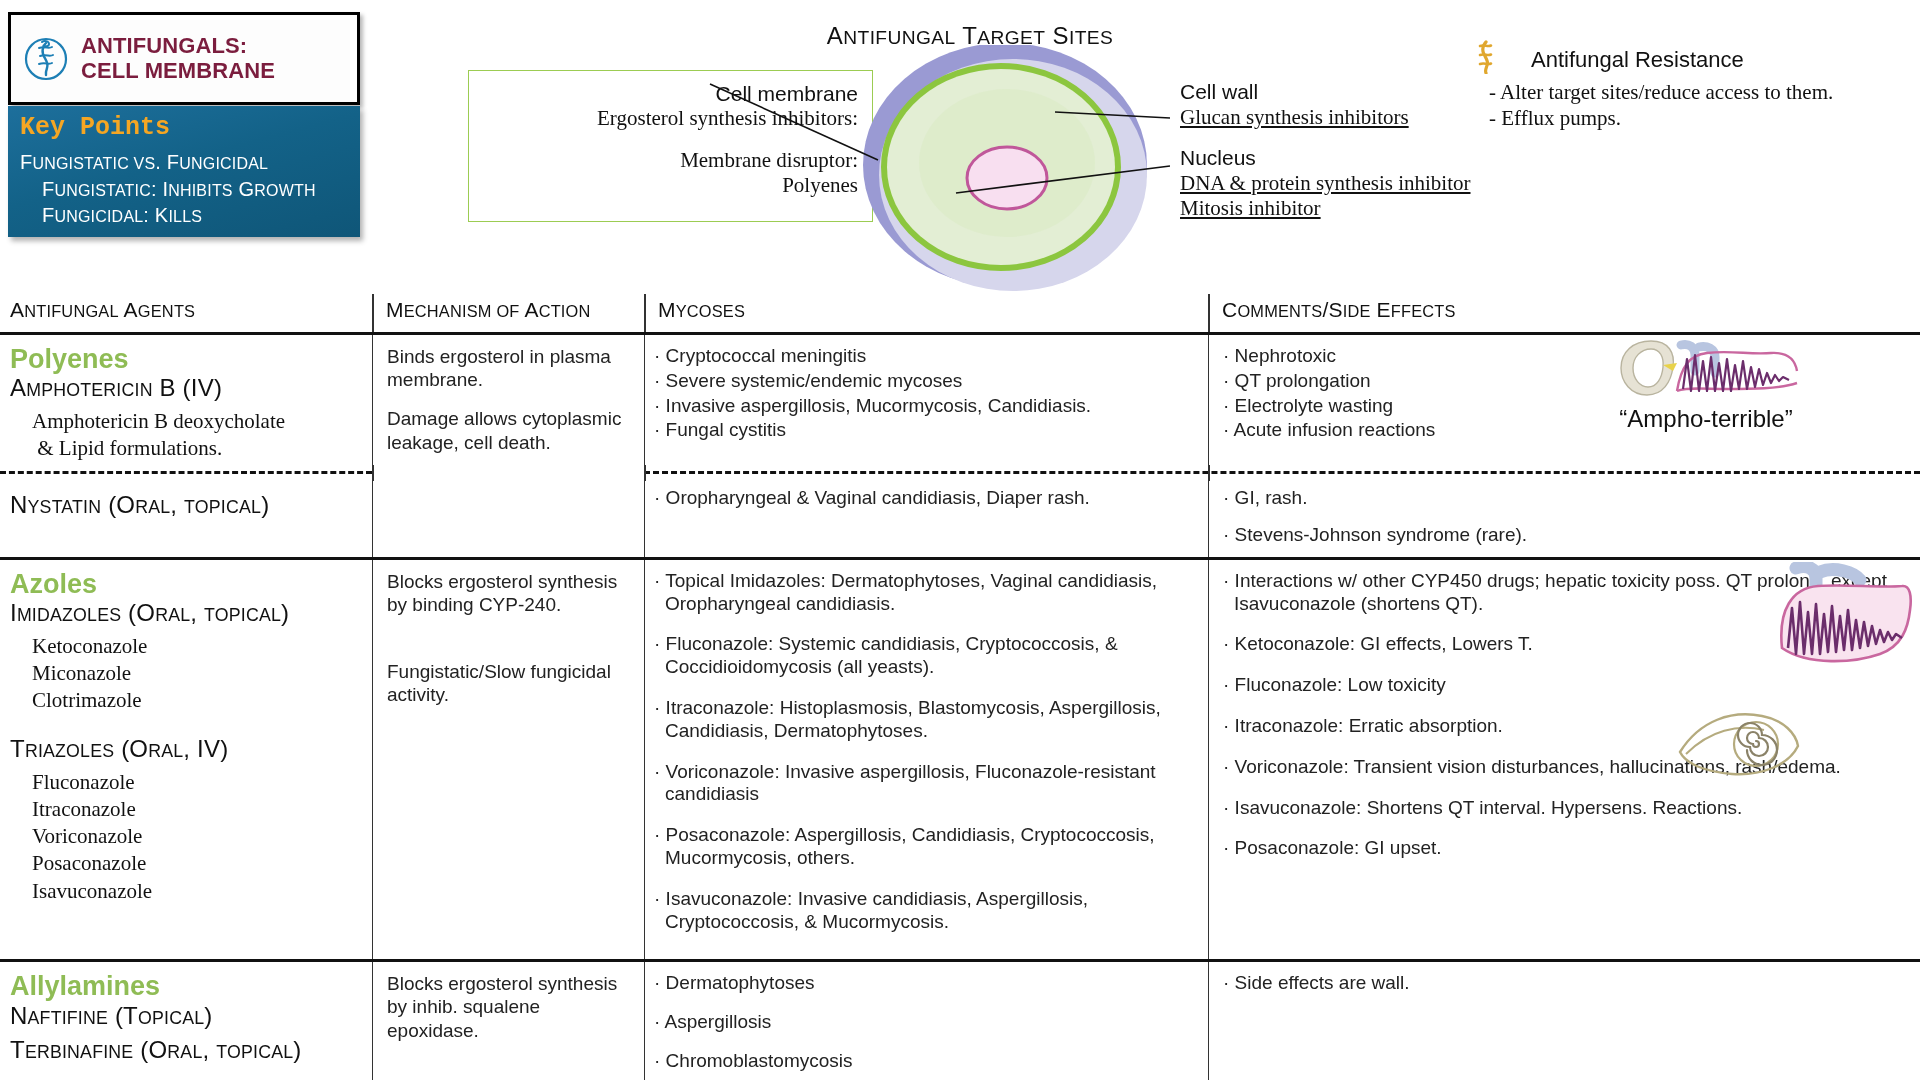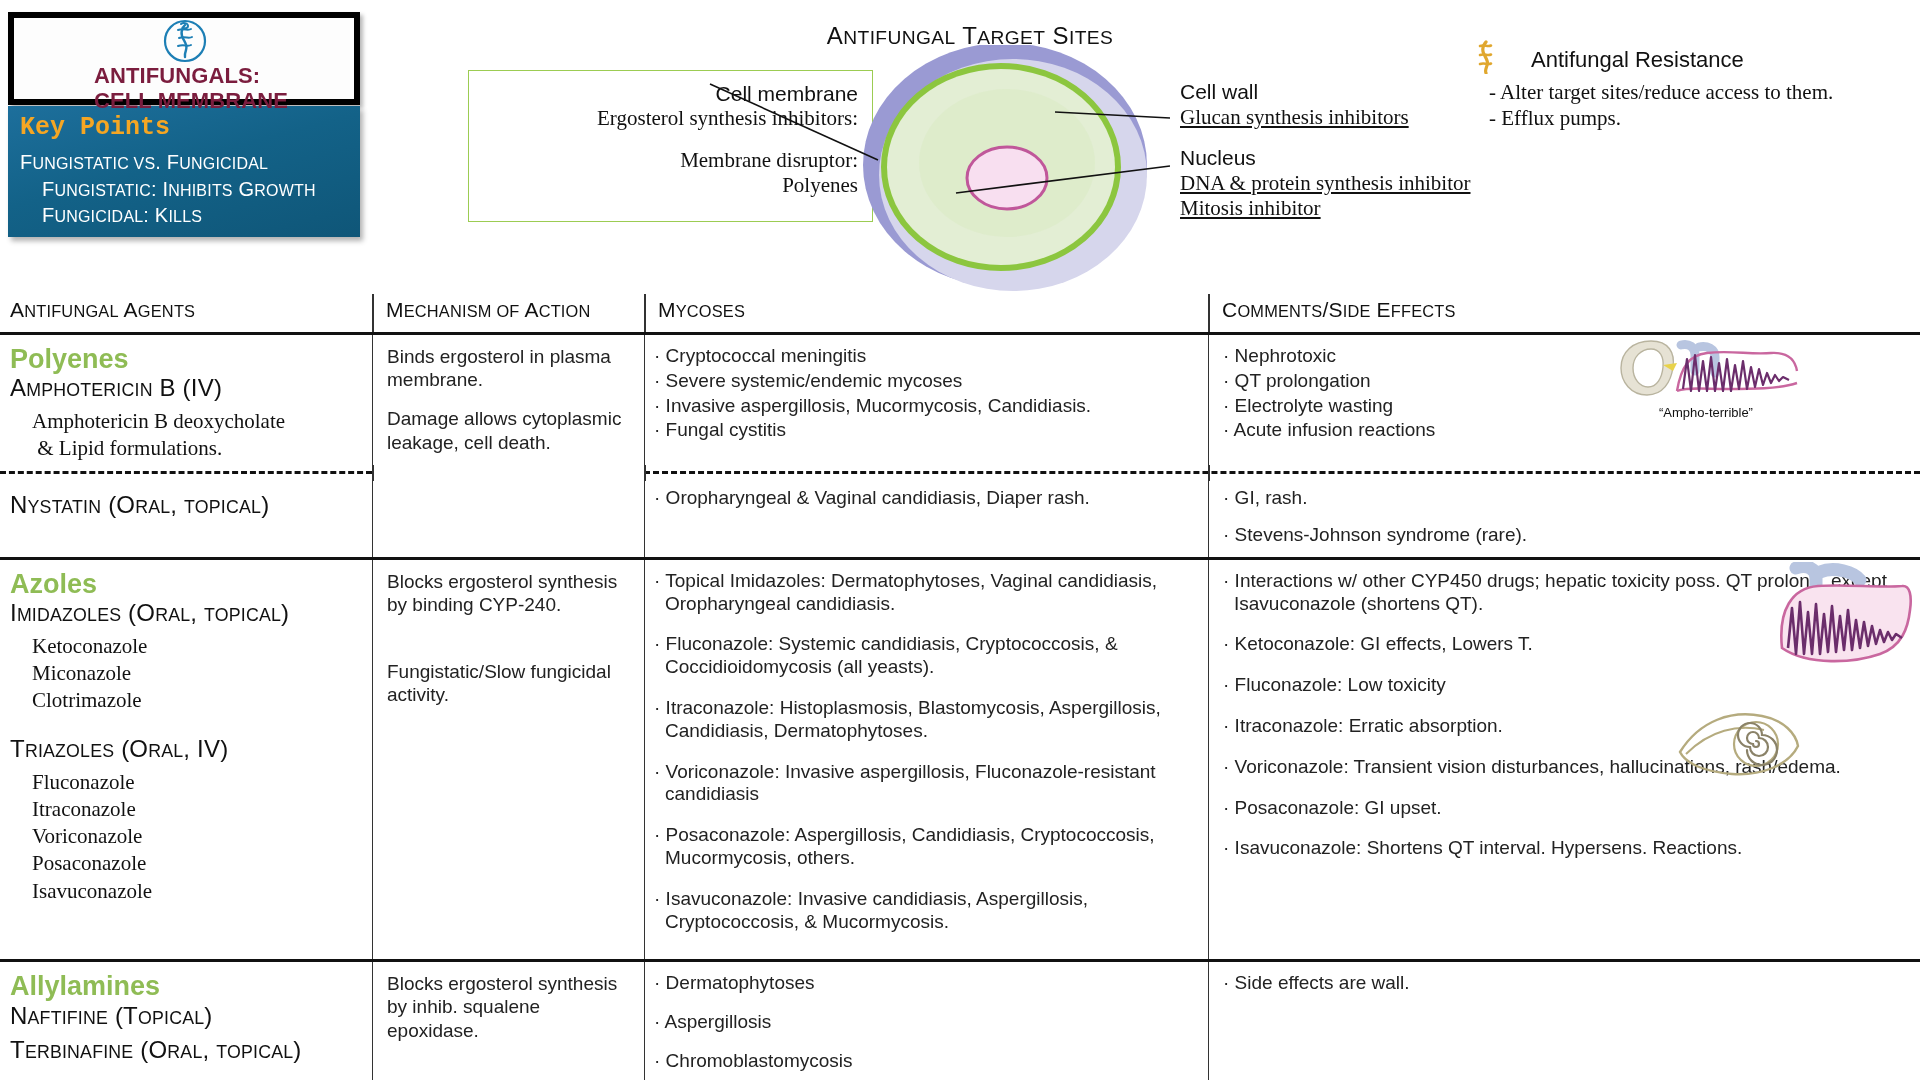--- a/index.html
+++ b/index.html
@@ -11,24 +11,24 @@
     overflow: hidden;
   }
   .page { position: relative; width: 1920px; height: 1080px; }
 
   
   .title-card {
     position: absolute; left: 8px; top: 12px; width: 352px;
   }
   .title-box {
     background: #fdfdfd;
-    border: 6px solid #000000;
+    border: 3px solid #000000;
     box-shadow: 3px 3px 4px rgba(0,0,0,0.28);
     height: 93px;
-    display: flex; align-items: center; padding: 0 10px 0 12px; flex-direction: column;
+    display: flex; align-items: center; padding: 0 10px 0 12px;
   }
   .title-logo { flex: 0 0 46px; height: 46px; }
   .title-logo svg { display: block; }
   .title-text {
     margin-left: 12px;
     color: #7b1d3e;
     font-size: 22px; font-weight: bold;
     line-height: 1.12; letter-spacing: .1px;
   }
   .keypoints {
@@ -146,21 +146,21 @@
   .moa-gap { height: 16px; }
   .bullets { font-family: "Liberation Sans", sans-serif; font-size: 19px; color: #222; }
   .bullets li {
     list-style: none; line-height: 1.2;
     padding-left: 13px; text-indent: -11px; margin-bottom: 2px;
   }
   .bullets.spaced li { margin-bottom: 18px; }
   .bullets li::before { content: "· "; }
 
   .kidney-wrap { position: absolute; right: 104px; top: 2px; text-align: center; width: 220px; }
-  .ampho-label { font-family: "Liberation Sans", sans-serif; font-size: 13px; color: #111; margin-top: 2px; }
+  .ampho-label { font-family: "Liberation Sans", sans-serif; font-size: 24px; color: #111; margin-top: 2px; }
   .heart-wrap { position: absolute; right: 6px; top: 2px; }
   .eye-wrap { position: absolute; right: 118px; top: 148px; }
 
   .vline {
     position: absolute; top: 0; bottom: 0; width: 1.5px; background: #333;
   }
 </style>
 </head>
 <body>
 
@@ -371,22 +371,22 @@
             <li>Isavuconazole: Invasive candidiasis, Aspergillosis, Cryptococcosis, &amp; Mucormycosis.</li>
           </ul>
         </div>
         <div class="c4">
           <ul class="bullets spaced">
             <li>Interactions w/ other CYP450 drugs; hepatic toxicity poss. QT prolong, except Isavuconazole (shortens QT).</li>
             <li>Ketoconazole: GI effects, Lowers T.</li>
             <li>Fluconazole: Low toxicity</li>
             <li>Itraconazole: Erratic absorption.</li>
             <li>Voriconazole: Transient vision disturbances, hallucinations, rash/edema.</li>
+            <li>Isavuconazole: Shortens QT interval. Hypersens. Reactions.</li>
             <li>Posaconazole: GI upset.</li>
-            <li>Isavuconazole: Shortens QT interval. Hypersens. Reactions.</li>
           </ul>
 
           <div class="heart-wrap">
             <svg width="152" height="116" viewBox="0 0 152 116">
               <path d="M34 6 C44 2 54 6 54 16 L54 44" fill="none" stroke="#b8c5e0" stroke-width="13" stroke-linecap="round"></path>
               <path d="M58 10 C72 4 92 10 98 18" fill="none" stroke="#b8c5e0" stroke-width="13" stroke-linecap="round"></path>
               <path d="M20 86 C16 48 30 26 56 24 C86 22 116 26 140 24 C148 23 150 34 148 48
                        C146 66 140 84 118 92 C92 101 46 104 20 86 Z" fill="#f9e3ef" stroke="#c9679f" stroke-width="2.6"></path>
               <path d="M26 86 L30 46 L34 92 L38 40 L42 92 L46 50 L50 92 L54 42 L58 92 L62 52 L66 90
                        L70 44 L74 90 L78 54 L82 88 L86 48 L90 88 L94 58 L98 86 L102 60 L106 84

